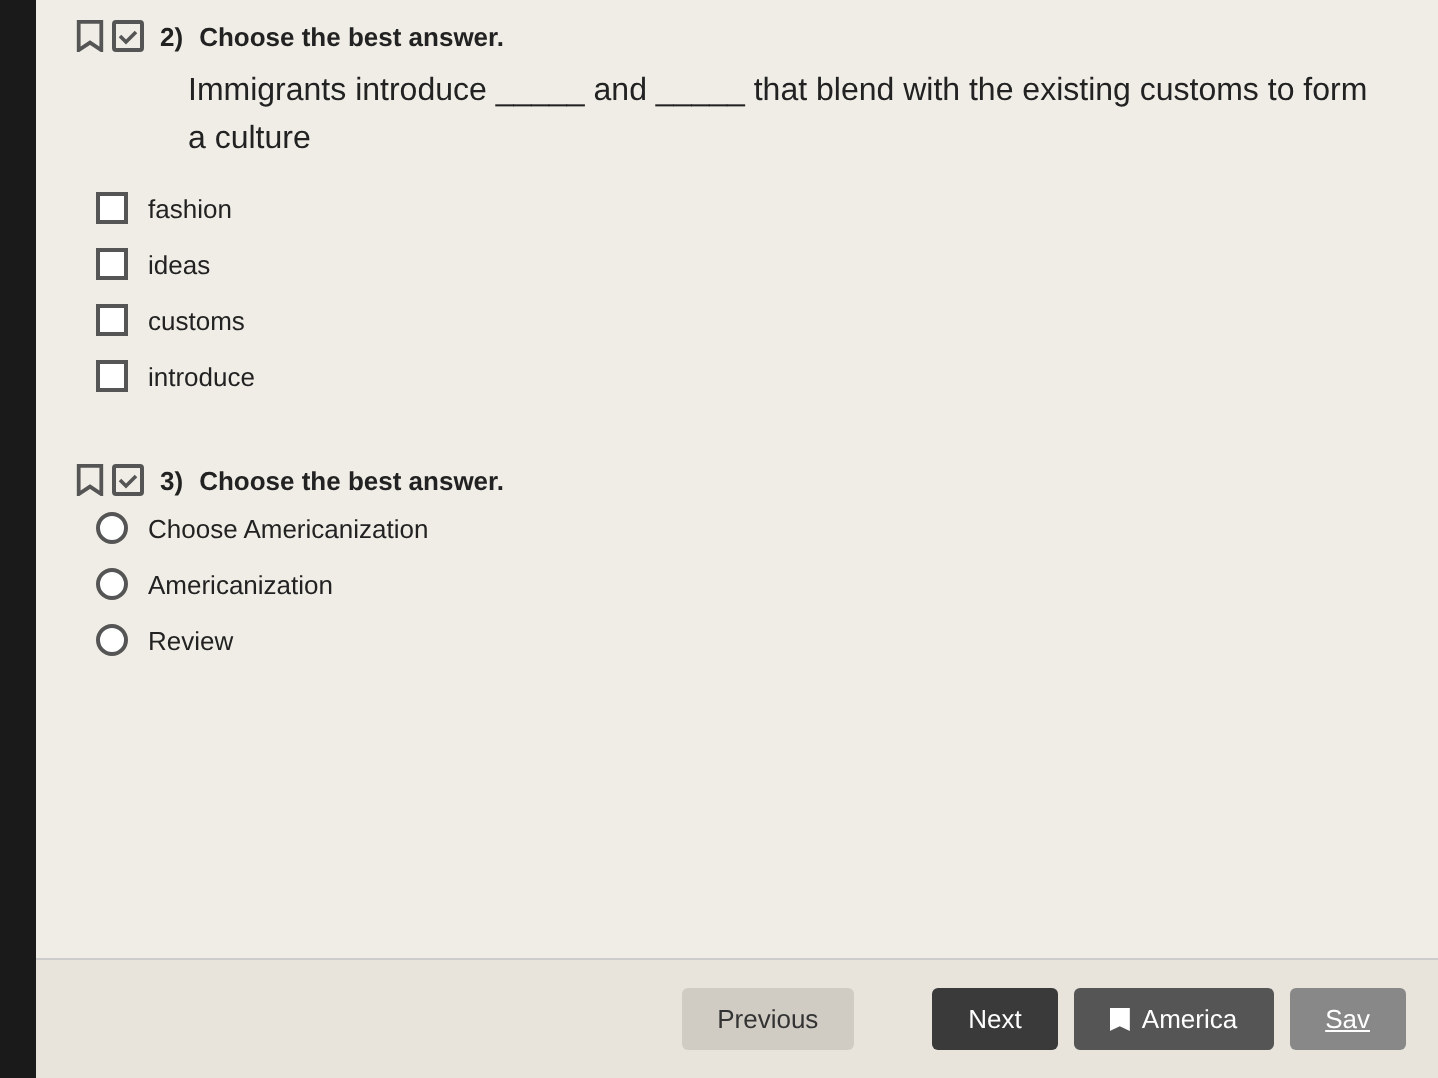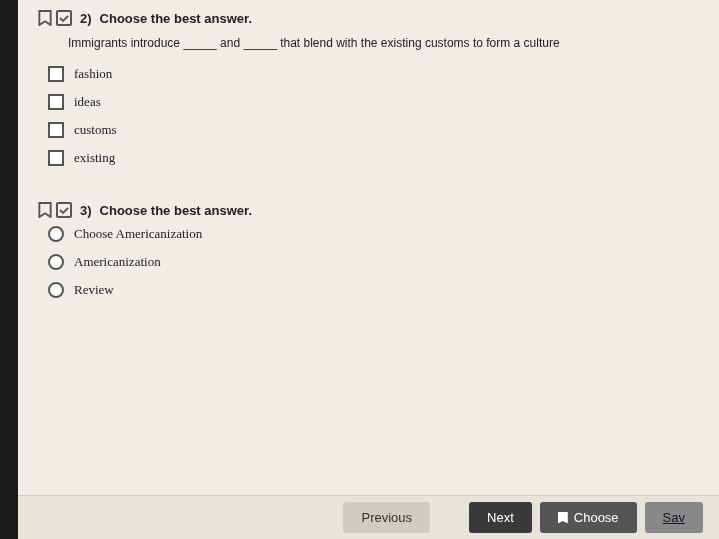--- a/index.html
+++ b/index.html
@@ -42,35 +42,34 @@
       gap: 4px;
     }
 
     .question-label {
       font-size: 13px;
       font-weight: bold;
       color: #222;
     }
 
     .question-text {
-      font-size: 12px;
+      font-size: 16px;
       color: #222;
-      margin-left: 30px;
+      margin-left: 56px;
       margin-bottom: 14px;
       line-height: 1.5;
     }
 
     
     .option-row {
       display: flex;
       align-items: center;
       gap: 10px;
       margin-bottom: 12px;
       margin-left: 10px;
-      font-family: Liberation Serif, serif;
     }
 
     .checkbox {
       width: 16px;
       height: 16px;
       border: 2px solid #555;
       background: white;
       flex-shrink: 0;
       cursor: pointer;
     }
@@ -99,21 +98,21 @@
     .q3-section {
       margin-top: 4px;
     }
 
     
     .bottom-bar {
       position: absolute;
       bottom: 0;
       left: 0;
       right: 0;
-      height: 44px;
+      height: 60px;
       background: #e8e4dc;
       border-top: 1px solid #ccc;
       display: flex;
       align-items: center;
       justify-content: flex-end;
       padding: 0 16px;
       gap: 8px;
     }
 
     .btn {
@@ -139,21 +138,21 @@
     .btn-review {
       background: #555;
       color: white;
       display: flex;
       align-items: center;
       gap: 6px;
     }
 
     .btn-save {
       background: #888;
-      color: #0f172a;
+      color: #ffffff;
       text-decoration: underline;
     }
 
     .bookmark-btn-icon {
       width: 10px;
       height: 12px;
       background: white;
       clip-path: polygon(0 0, 100% 0, 100% 100%, 50% 80%, 0 100%);
       display: inline-block;
     }
@@ -208,21 +207,21 @@
     <span class="option-label">ideas</span>
   </div>
 
   <div class="option-row">
     <div class="checkbox"></div>
     <span class="option-label">customs</span>
   </div>
 
   <div class="option-row">
     <div class="checkbox"></div>
-    <span class="option-label">existing</span>
+    <span class="option-label">introduce</span>
   </div>
 
 
   <div class="divider"></div>
 
   <div class="q3-section">
     <div class="question-header">
       <div class="q-icons">
         <svg class="bmark" viewBox="0 0 14 17">
           <path d="M1 1 h12 v15 l-6 -4 l-6 4 Z"></path>
@@ -252,18 +251,18 @@
       <div class="radio"></div>
       <span class="option-label">Review</span>
     </div>
   </div>
 
   <div class="bottom-bar">
     <button class="btn btn-secondary">Previous</button>
     <button class="btn btn-primary">Next</button>
     <button class="btn btn-review">
       <span class="bookmark-btn-icon"></span>
-      <span>Choose</span>
+      <span>America</span>
     </button>
     <button class="btn btn-save">Sav</button>
   </div>
 
 </div>
 
 </body></html>

